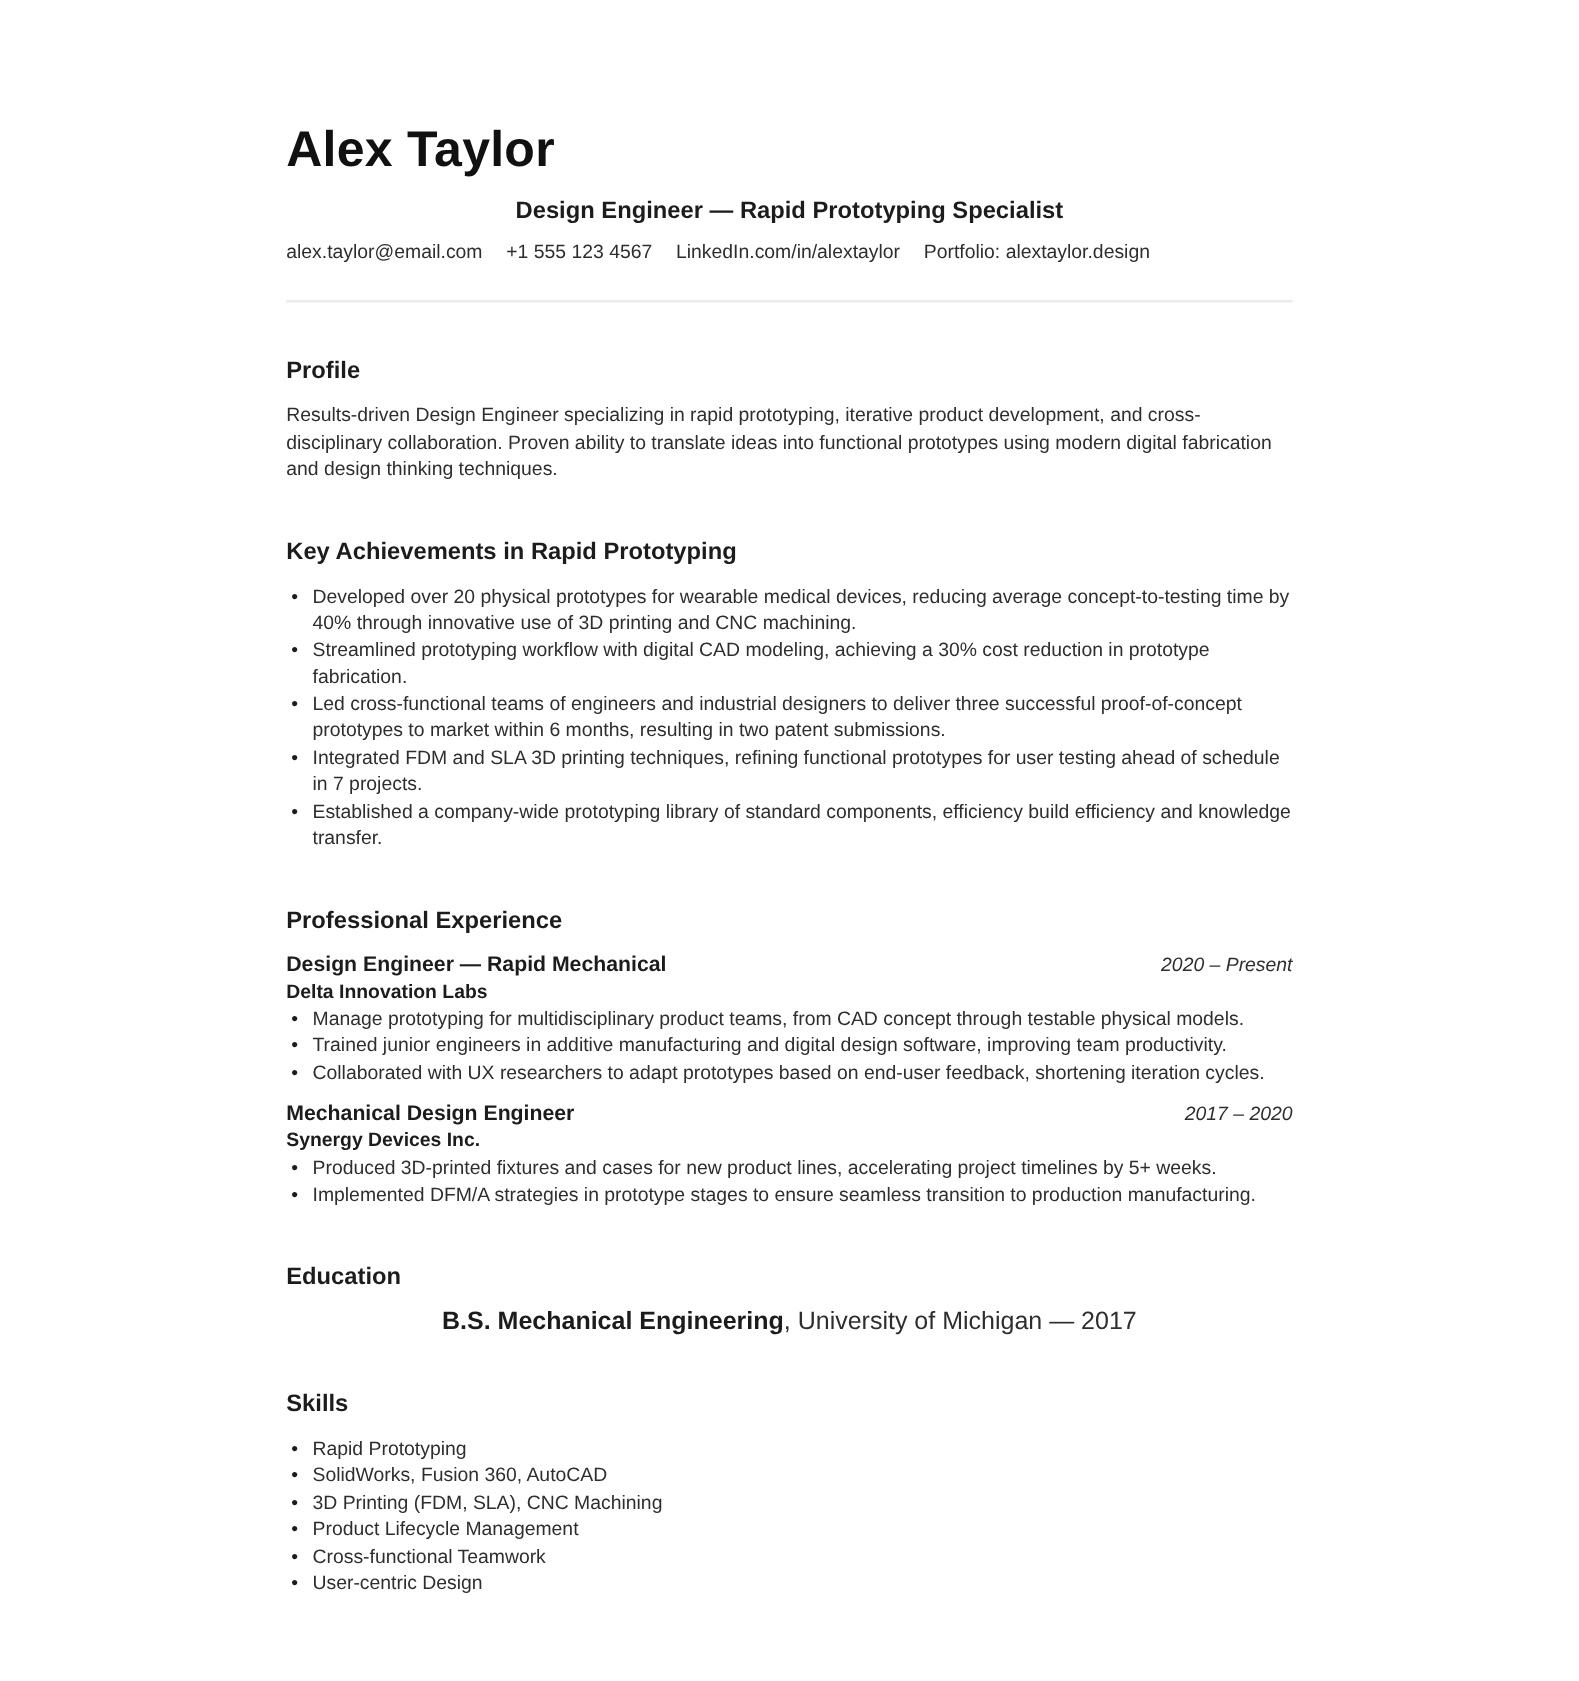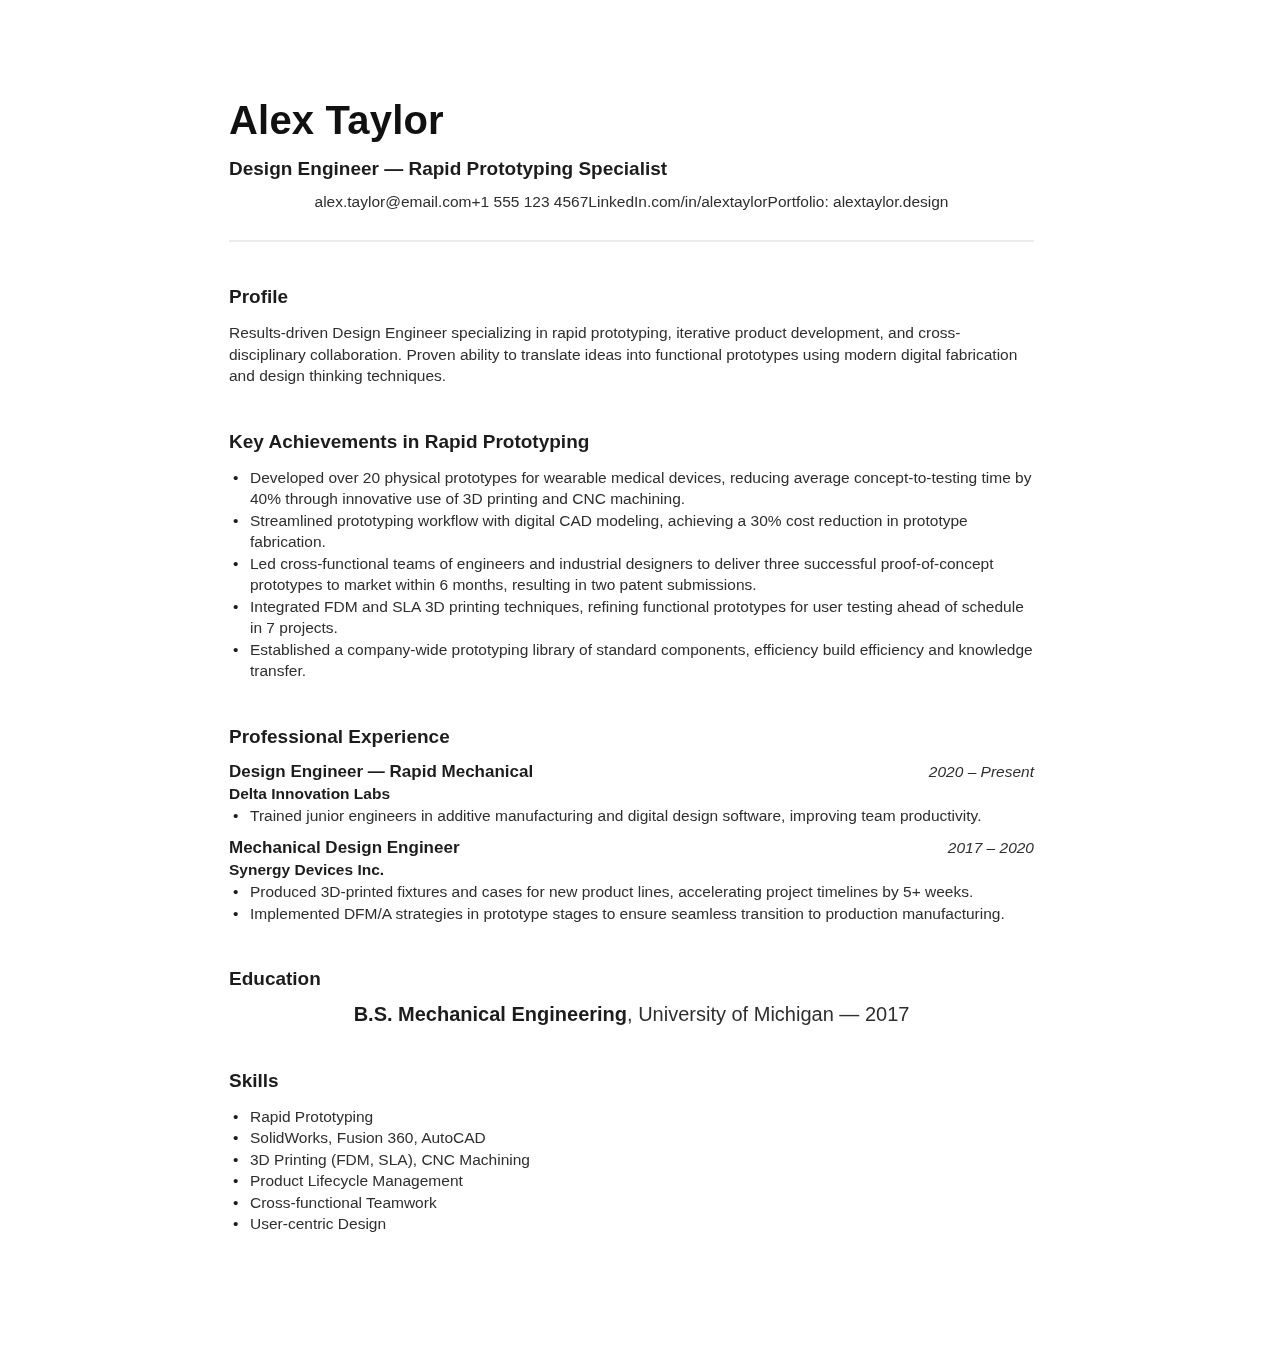--- a/index.html
+++ b/index.html
@@ -21,27 +21,28 @@
     font-weight: 700;
     color: #111111;
     letter-spacing: 0.2px;
     line-height: 1.1;
   }
   .job-subtitle {
     margin-top: 16px;
     font-size: 19px;
     font-weight: 700;
     color: #1c1c1c;
+    text-align: center;
   }
   .contact-row {
     margin-top: 13px;
     font-size: 15.5px;
     color: #2e2e2e;
     display: flex;
-    justify-content: center;
+    gap: 19px;
   }
   .divider {
     margin-top: 29px;
     border: none;
     border-top: 2px solid #ebebeb;
   }
   .section { margin-top: 44px; }
   .section-heading {
     font-size: 19px;
     font-weight: 700;
@@ -135,21 +136,23 @@
   <section class="section">
     <h2 class="section-heading">Professional Experience</h2>
 
     <div class="job">
       <div class="job-title-row">
         <span class="job-title">Design Engineer — Rapid Mechanical</span>
         <span class="job-dates">2020 – Present</span>
       </div>
       <div class="company">Delta Innovation Labs</div>
       <ul class="bullets">
+        <li>Manage prototyping for multidisciplinary product teams, from CAD concept through testable physical models.</li>
         <li>Trained junior engineers in additive manufacturing and digital design software, improving team productivity.</li>
+        <li>Collaborated with UX researchers to adapt prototypes based on end-user feedback, shortening iteration cycles.</li>
       </ul>
     </div>
 
     <div class="job">
       <div class="job-title-row">
         <span class="job-title">Mechanical Design Engineer</span>
         <span class="job-dates">2017 – 2020</span>
       </div>
       <div class="company">Synergy Devices Inc.</div>
       <ul class="bullets">

